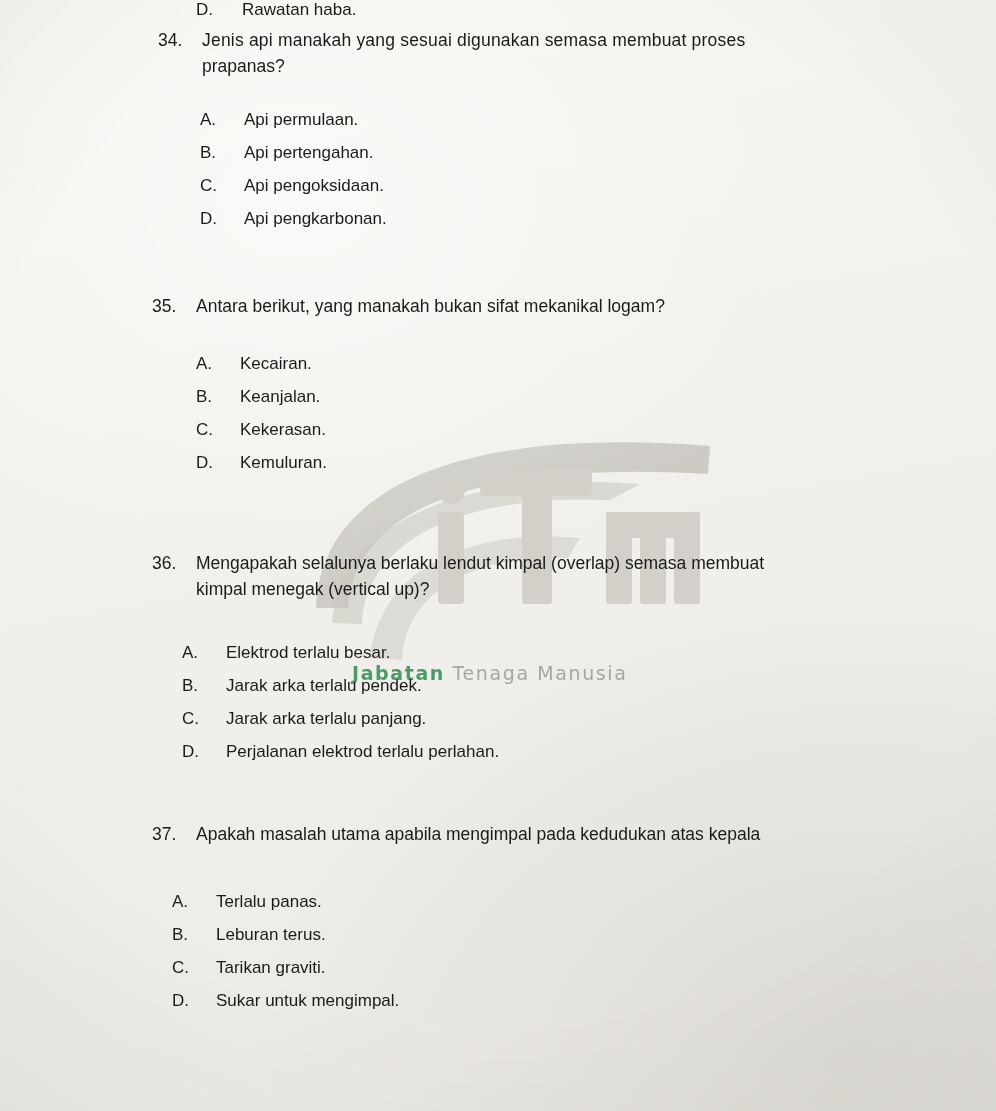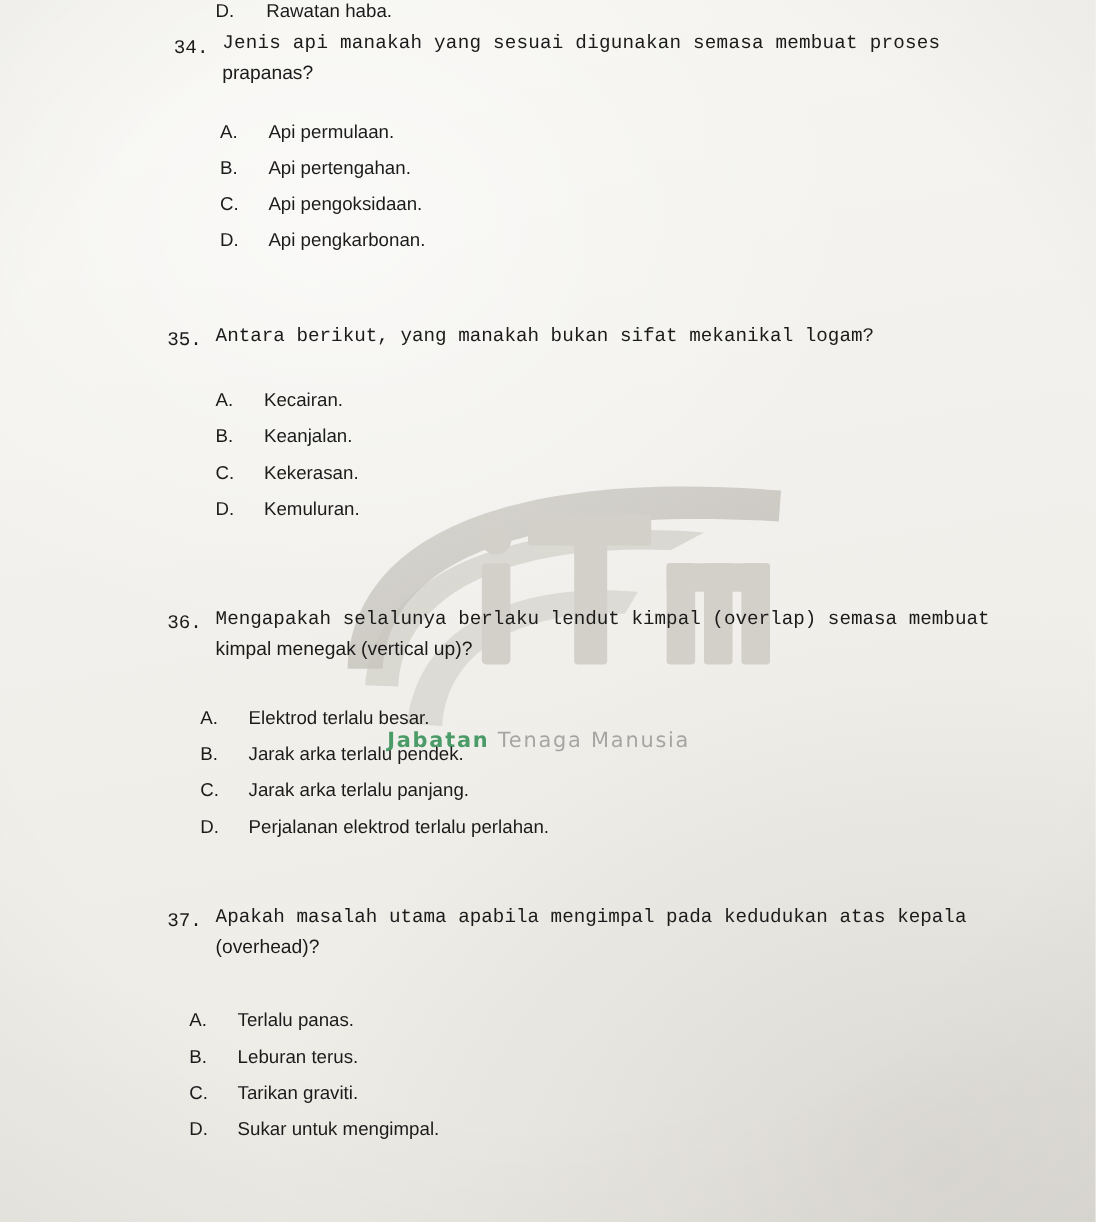--- a/index.html
+++ b/index.html
@@ -64,22 +64,21 @@
   }
   .wm-text .b { font-weight: 700; color: #15803d; }
 
   
   .q {
     position: absolute;
     width: 760px;
   }
   .q-line {
     display: flex;
-    align-items: flex-end;
-    font-family: Liberation Mono, monospace;
+    align-items: center;
   }
   .q-num {
     width: 44px;
     flex: 0 0 44px;
     font-size: 17.5px;
   }
   .q-text {
     font-size: 17.5px;
     line-height: 1.48;
     text-align: justify;
@@ -249,21 +248,20 @@
         <span class="opt-text">Perjalanan elektrod terlalu perlahan.</span>
       </div>
     </div>
   </div>
 
   <div class="q" id="q37">
     <div class="q-line">
       <span class="q-num">37.</span>
       <span class="q-text">Apakah masalah utama apabila mengimpal pada kedudukan atas   kepala</span>
     </div>
-    <div class="q-text2">(overhead)?</div>
     <div class="opts">
       <div class="opt">
         <span class="opt-letter">A.</span>
         <span class="opt-text">Terlalu panas.</span>
       </div>
       <div class="opt">
         <span class="opt-letter">B.</span>
         <span class="opt-text">Leburan terus.</span>
       </div>
       <div class="opt">

